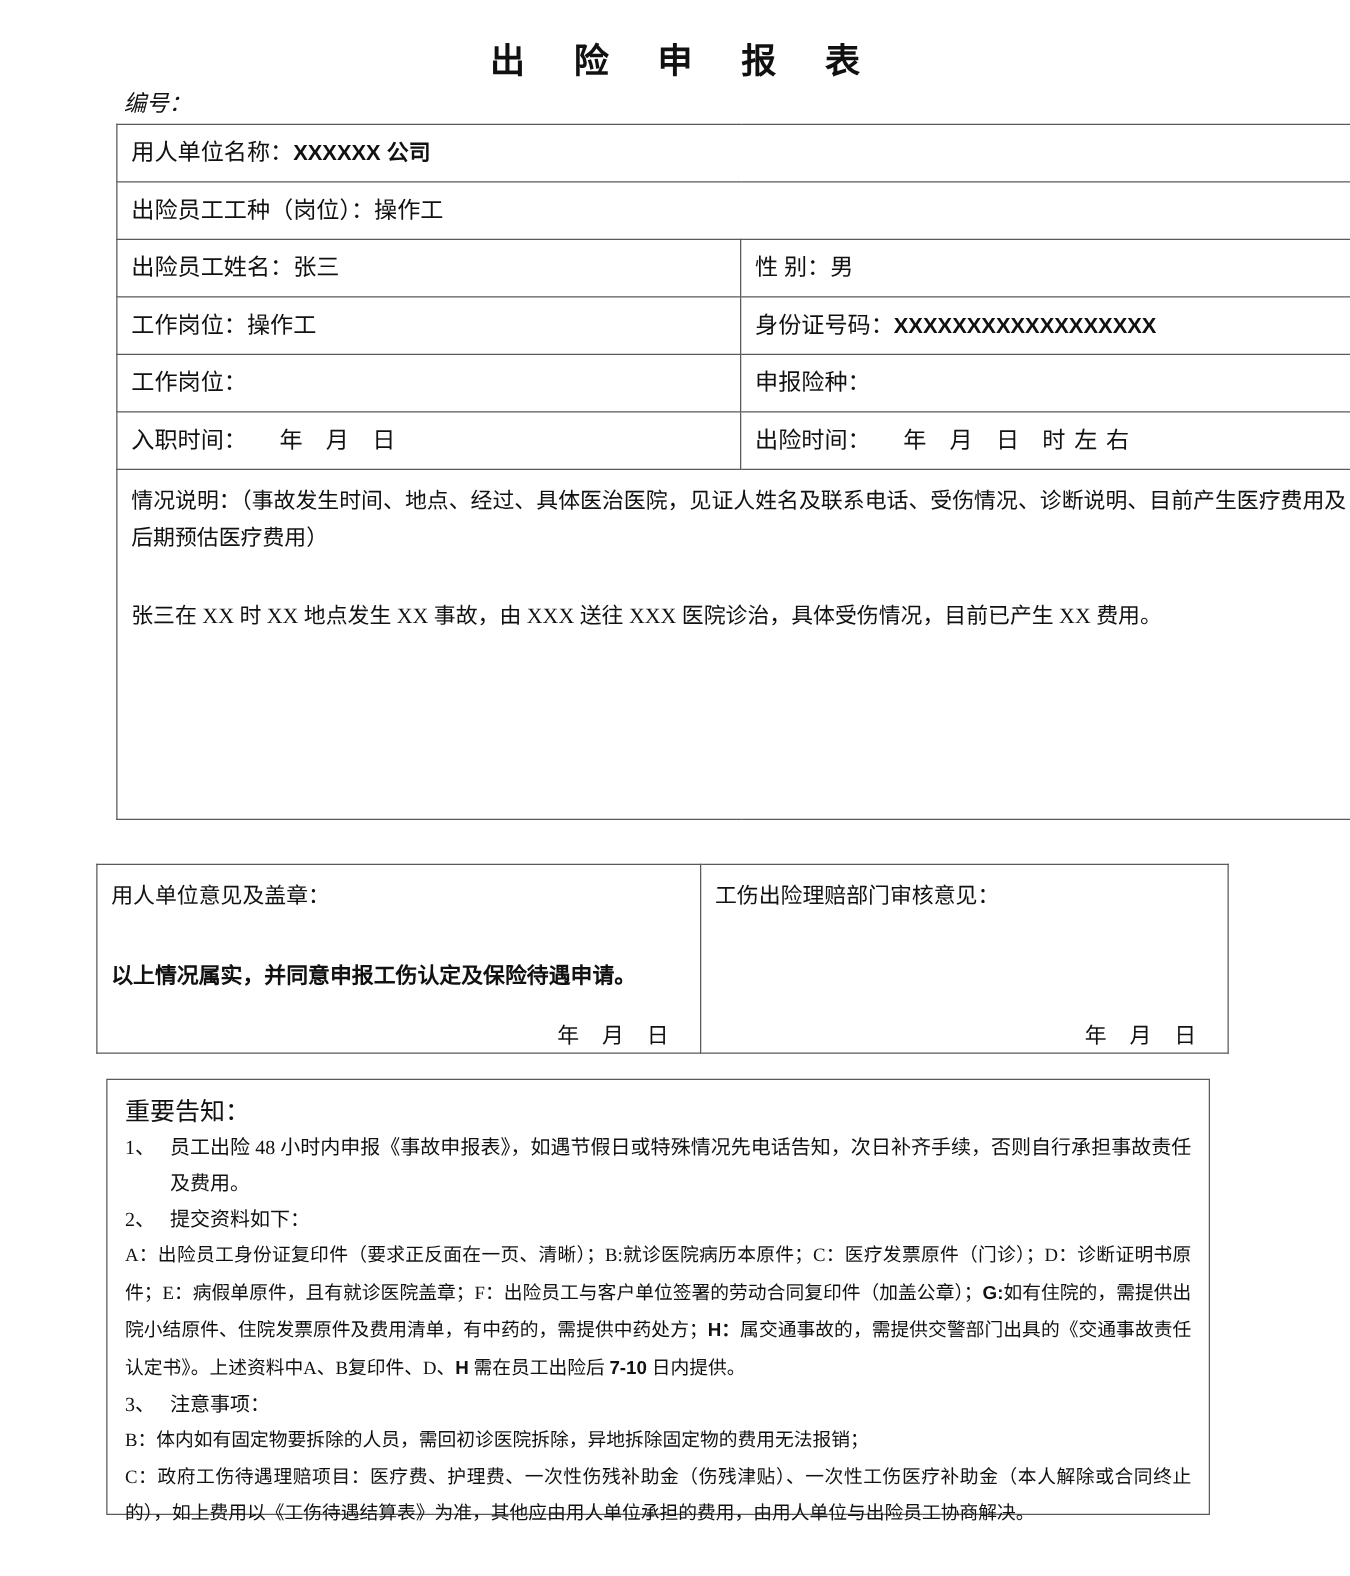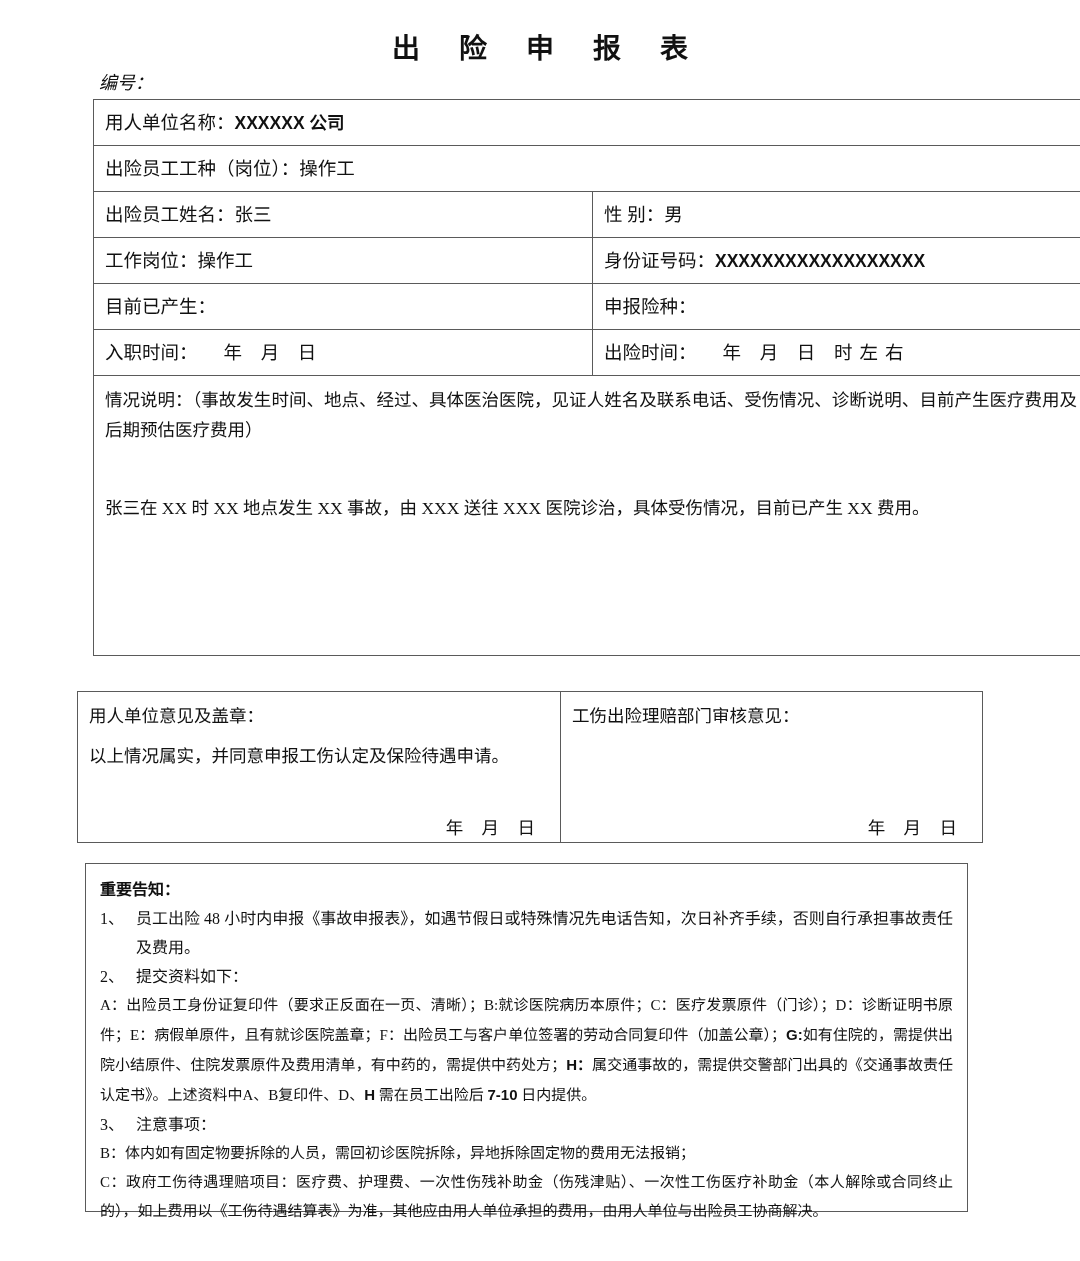--- a/index.html
+++ b/index.html
@@ -93,21 +93,21 @@
     height: 270px;
   }
   .desc-head {
     font-size: 17.5px;
     line-height: 30px;
     text-align: justify;
   }
   .desc-body {
     font-size: 17.5px;
     line-height: 30px;
-    margin-top: 48px;
+    margin-top: 32px;
   }
 
   
   .opinion-table {
     position: absolute;
     left: 77px;
     top: 691px;
     width: 857px;
     border-collapse: collapse;
     table-layout: fixed;
@@ -120,22 +120,23 @@
     line-height: 28px;
   }
   .op-col-left  { width: 459px; }
   .op-col-right { width: 398px; }
   .op-inner {
     position: relative;
     height: 140px;
   }
   .op-head { white-space: nowrap; }
   .op-statement {
-    margin-top: 12px;
-    white-space: nowrap;
+    margin-top: 36px;
+    white-space: nowrap;
+    font-weight: bold;
   }
   .op-date {
     position: absolute;
     right: 6px;
     bottom: 0;
     white-space: nowrap;
     font-size: 17.5px;
   }
 
   
@@ -143,22 +144,22 @@
     position: absolute;
     left: 85px;
     top: 863px;
     width: 883px;
     height: 349px;
     box-sizing: border-box;
     border: 1px solid #5a5a5a;
     padding: 12px 14px 0 14px;
   }
   .nt-title {
-    font-weight: 700;
-    font-size: 16px;
+    font-weight: 400;
+    font-size: 20px;
     line-height: 28px;
     font-family: "Liberation Sans", "DejaVu Sans", sans-serif;
   }
   .nt-num {
     font-size: 16px;
     line-height: 29px;
     text-align: justify;
     text-justify: inter-ideograph;
     padding-left: 36px;
     text-indent: -36px;
@@ -212,21 +213,21 @@
       <tr>
         <td class="col-left">
           <span class="lbl">工作岗位：操作工</span>
         </td>
         <td class="col-right">
           <span class="lbl">身份证号码：</span><span class="val-bold">XXXXXXXXXXXXXXXXXX</span>
         </td>
       </tr>
       <tr>
         <td class="col-left">
-          <span class="lbl">目前已产生：</span>
+          <span class="lbl">工作岗位：</span>
         </td>
         <td class="col-right">
           <span class="lbl">申报险种：</span>
         </td>
       </tr>
       <tr>
         <td class="col-left">
           <span class="lbl">入职时间：</span><span class="gap-sm"></span><span class="lbl sp-wide">年    月    日</span>
         </td>
         <td class="col-right">

